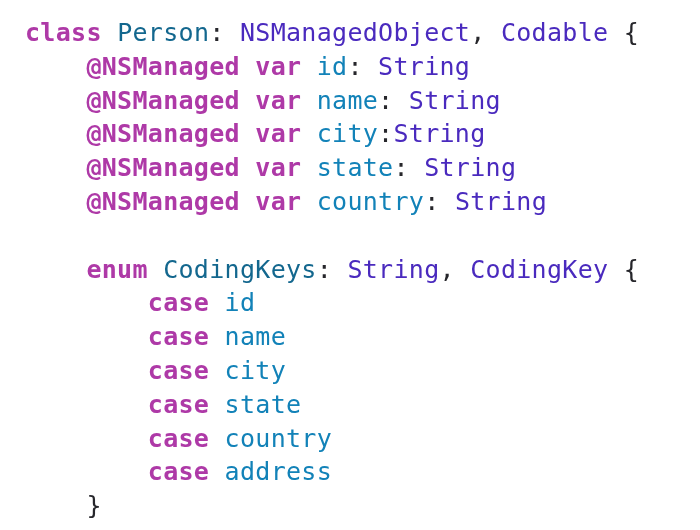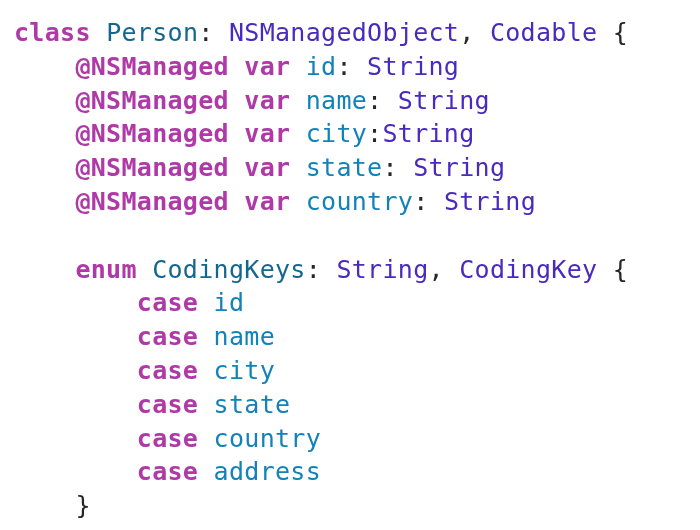--- a/index.html
+++ b/index.html
@@ -10,21 +10,21 @@
     overflow: hidden;
   }
   body {
     background: #ffffff;
     font-family: "DejaVu Sans Mono", "Liberation Mono", monospace;
   }
   .code-wrap {
     width: 700px;
     height: 530px;
     box-sizing: border-box;
-    padding: 16px 0 0 14px;
+    padding: 16px 0 0 25px;
     border-radius: 24px;
   }
   pre.code {
     margin: 0;
     font-family: "DejaVu Sans Mono", "Liberation Mono", monospace;
     font-size: 25px;
     letter-spacing: 0.3px;
     line-height: 33.8px;
     white-space: pre;
   }

